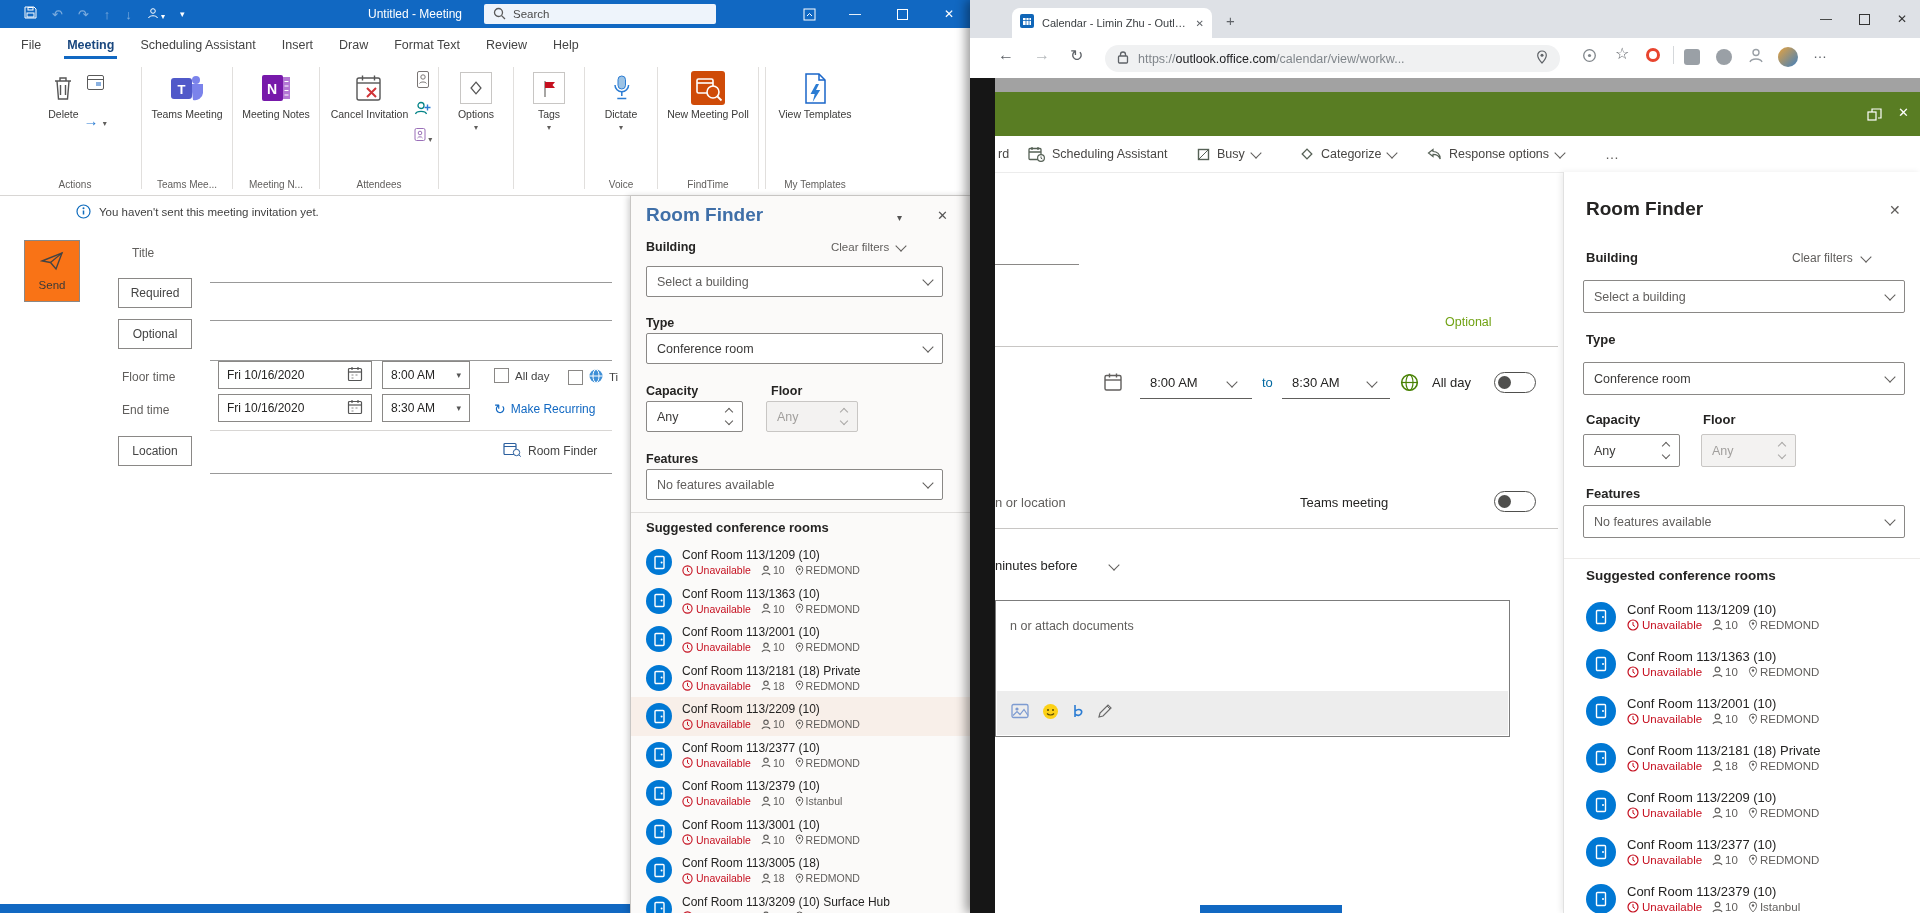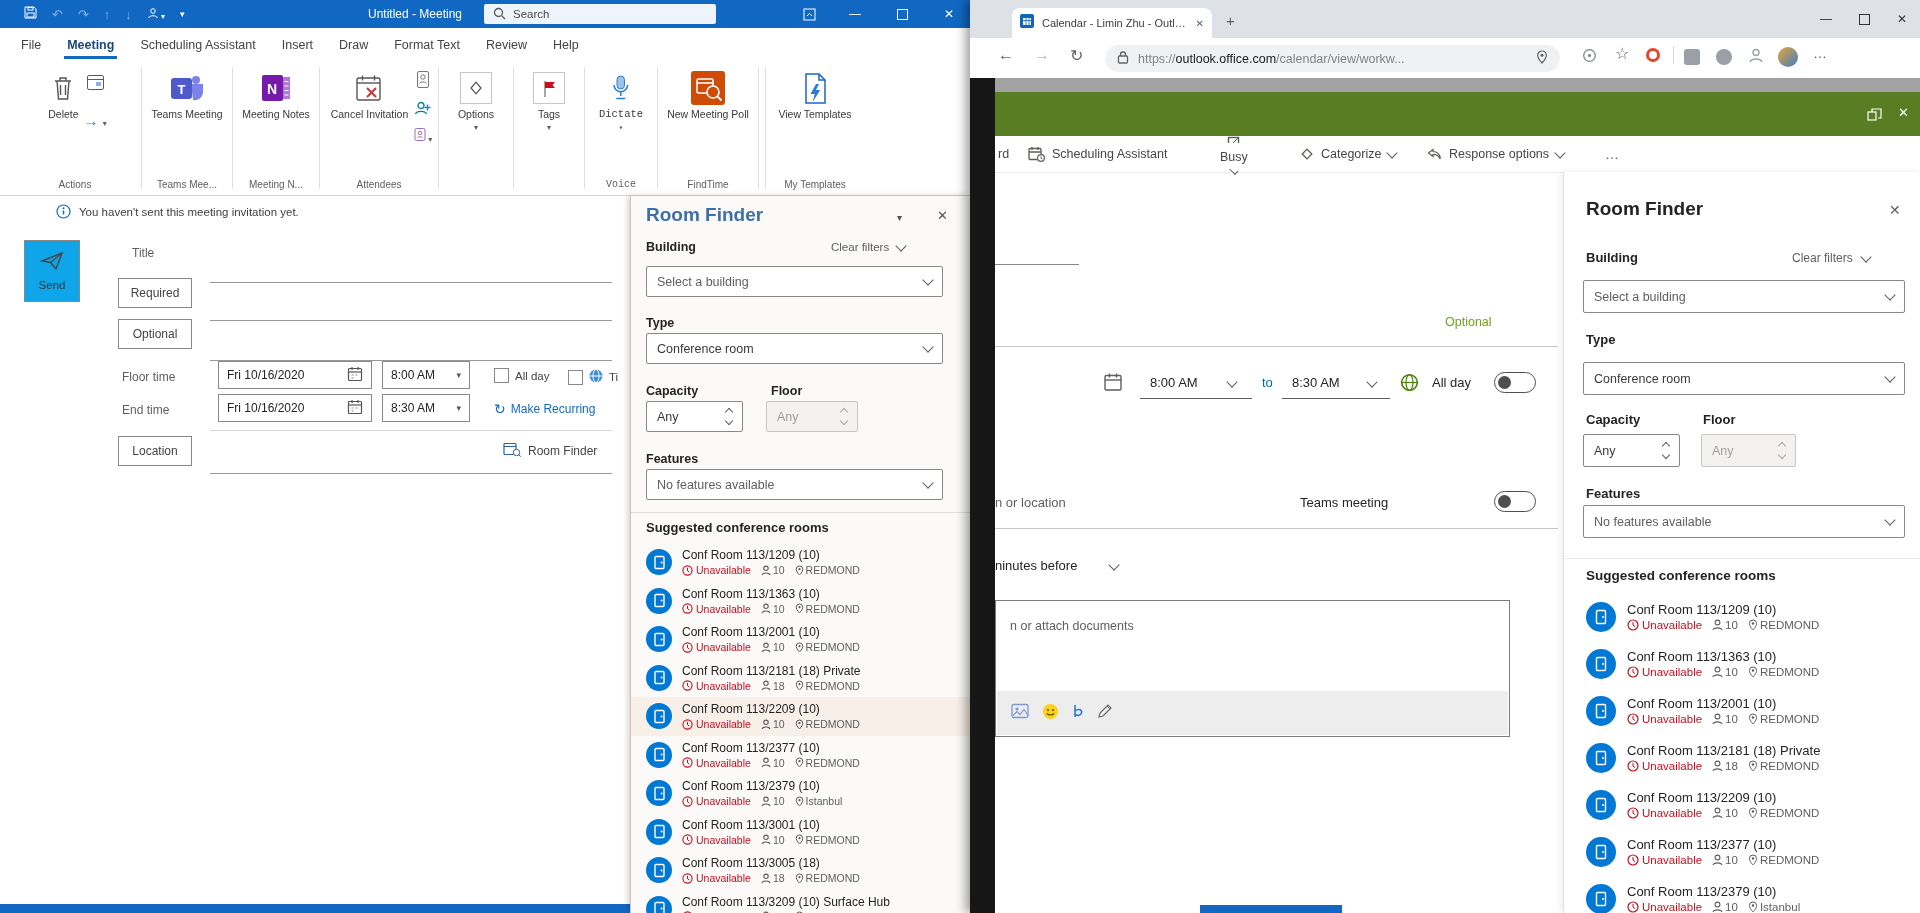--- a/index.html
+++ b/index.html
@@ -29,22 +29,22 @@
   .rglabel{height:16px;font-size:10px;color:#605e5c;text-align:center;white-space:nowrap;}
   .rdiv{width:1px;background:#e1dfdd;margin:4px 3px 6px;}
   .rbtn{display:flex;flex-direction:column;align-items:center;padding:5px 5px 0;font-size:10.5px;color:#3b3a39;text-align:center;line-height:1.25;white-space:normal;}
   .rbtn .ric{height:40px;display:flex;align-items:center;}
   .boxed{width:30px;height:30px;border:1px solid #c8c6c4;background:#fff;display:flex;align-items:center;justify-content:center;}
   .caret{font-size:8px;color:#605e5c;margin-top:2px;}
   .acol{display:flex;flex-direction:column;align-items:center;padding-top:10px;gap:16px;}
   .attcol{display:flex;flex-direction:column;align-items:center;padding-top:7px;gap:7px;}
   .collapse{position:absolute;right:14px;top:168px;}
   
-  .infobar{position:absolute;left:0;top:197px;width:630px;height:30px;display:flex;align-items:center;gap:8px;padding-left:56px;box-sizing:border-box;font-size:11.5px;color:#3f3f3f;background:#fff;}
-  .sendbtn{position:absolute;left:24px;top:240px;width:54px;height:60px;border:1px solid #8a8886;display:flex;flex-direction:column;align-items:center;justify-content:center;gap:6px;font-size:11.5px;color:#3b3a39;background:#0ea5e9;}
+  .infobar{position:absolute;left:0;top:197px;width:630px;height:30px;display:flex;align-items:center;gap:8px;padding-left:76px;box-sizing:border-box;font-size:11.5px;color:#3f3f3f;background:#fff;}
+  .sendbtn{position:absolute;left:24px;top:240px;width:54px;height:60px;border:1px solid #8a8886;display:flex;flex-direction:column;align-items:center;justify-content:center;gap:6px;font-size:11.5px;color:#3b3a39;background:#f97316;}
   .flabel{position:absolute;font-size:12px;color:#605e5c;}
   .lblbtn{position:absolute;left:118px;width:72px;height:28px;border:1px solid #8a8886;display:flex;align-items:center;justify-content:center;font-size:12px;color:#444;background:#fff;}
   .hline{position:absolute;height:1px;background:#999;}
   .fbox{position:absolute;height:28px;border:1px solid #8a8886;display:flex;align-items:center;box-sizing:border-box;font-size:12px;color:#252423;background:#fff;}
   .cb{display:inline-block;width:13px;height:13px;border:1px solid #8a8886;background:#fff;}
   .linkblue{color:#1168c2;}
   .statusbar{position:absolute;left:0;top:904px;width:630px;height:9px;background:#1168c2;}
   
   .rf{box-sizing:border-box;background:#fbfaf9;}
   .rf-left{position:absolute;left:630px;top:196px;width:340px;height:717px;border-left:1px solid #c8c6c4;box-shadow:-2px 0 6px rgba(0,0,0,.18);}
@@ -270,21 +270,21 @@
                   </svg>
                 </span>
               </span>
             <span>Tags</span>
             <span class="caret">▾</span>
           </div>
         </div>
         <div class="rglabel"></div>
       </div>
       <div class="rdiv"></div>
-      <div class="rgroup" style="width:66px;font-family:Liberation Mono, monospace;">
+      <div class="rgroup" style="width:66px;">
         <div class="rbtns">
           <div class="rbtn">
             <span class="ric">
                 <svg width="23" height="31">
                   <rect x="8" y="3" width="7.5" height="13" rx="3.7" fill="#9cc3e5" stroke="#2b7cd3"></rect>
                   <path d="M5 12a6.8 6.8 0 0 0 13.6 0" stroke="#2b7cd3" fill="none" stroke-width="1.5"></path>
                   <path d="M11.8 19v4M7.3 25.5h9" stroke="#2b7cd3" stroke-width="1.5"></path>
                 </svg>
               </span>
             <span>Dictate</span>
@@ -879,21 +879,21 @@
         </span>
       <span class="ctb-item" style="left:33px;">
         <svg width="17" height="16">
             <rect x="1" y="2.5" width="12" height="11" rx="1" stroke="#566156" fill="none" stroke-width="1.3"></rect>
             <path d="M1 6h12M4 1v3M10 1v3" stroke="#566156" stroke-width="1.3"></path>
             <circle cx="13" cy="12" r="3.4" fill="#fff" stroke="#566156" stroke-width="1.2"></circle>
             <path d="M13 10.4v1.8l1.3.8" stroke="#566156" fill="none"></path>
           </svg>
         <span>Scheduling Assistant</span>
       </span>
-      <span class="ctb-item" style="left:225px;flex-direction:column;">
+      <span class="ctb-item" style="left:202px;">
         <svg width="13" height="13">
             <rect x="1.5" y="1.5" width="10" height="10" stroke="#566156" fill="none" stroke-width="1.4"></rect>
             <path d="M1.5 11.5l10-10" stroke="#566156"></path>
           </svg>
         <span>Busy</span>
           <span class="chev"></span>
       </span>
       <span class="ctb-item" style="left:305px;">
         <svg width="14" height="14">
             <rect x="3.6" y="3.6" width="6.8" height="6.8" transform="rotate(45 7 7)" stroke="#566156" fill="none" stroke-width="1.3"></rect>

